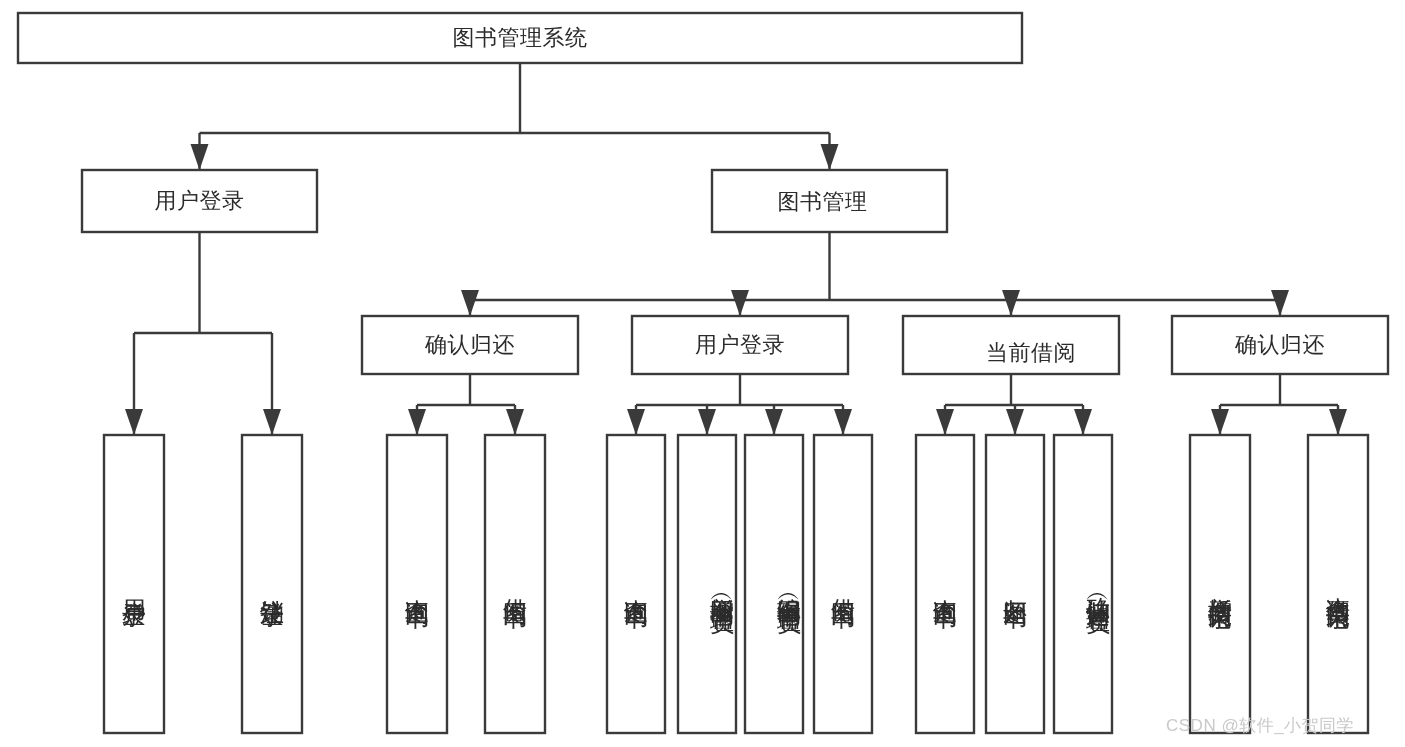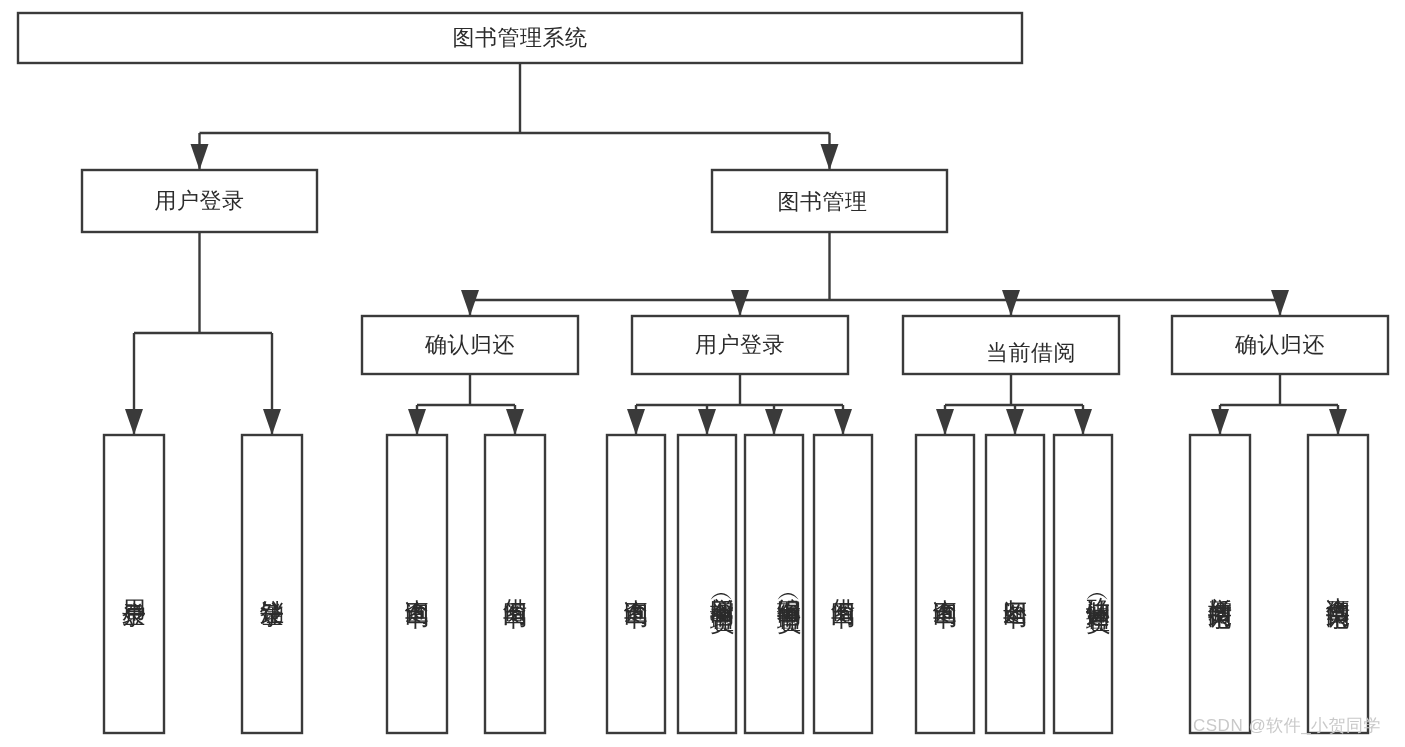--- a/index.html
+++ b/index.html
@@ -177,15 +177,15 @@
       <div class="node-label vert" style="left: 678px; top: 435px; width: 58px; height: 298px; padding-top: 6px;">新增图书（管理员）</div>
       <div class="node-label vert" style="left: 745px; top: 435px; width: 58px; height: 298px; padding-top: 6px;">编辑图书（管理员）</div>
       <div class="node-label vert centered" style="left: 814px; top: 435px; width: 58px; height: 298px; padding-top: 0px;">借阅图书</div>
       <div class="node-label vert centered" style="left: 916px; top: 435px; width: 58px; height: 298px; padding-top: 0px;">查询图书</div>
       <div class="node-label vert centered" style="left: 986px; top: 435px; width: 58px; height: 298px; padding-top: 0px;">归还图书</div>
       <div class="node-label vert" style="left: 1054px; top: 435px; width: 58px; height: 298px; padding-top: 6px;">确认归还（管理员）</div>
       <div class="node-label vert centered" style="left: 1190px; top: 435px; width: 60px; height: 298px; padding-top: 0px;">新增借阅记录</div>
       <div class="node-label vert centered" style="left: 1308px; top: 435px; width: 60px; height: 298px; padding-top: 0px;">查询借阅记录</div>
     </div>
 
-  <div class="watermark" style="left: 1193px; top: 714px; color: rgb(201, 201, 201);">CSDN @软件_小贺同学</div>
+  <div class="watermark" style="left: 1166px; top: 714px; color: rgb(201, 201, 201);">CSDN @软件_小贺同学</div>
 
 </div>
 
 </body></html>

